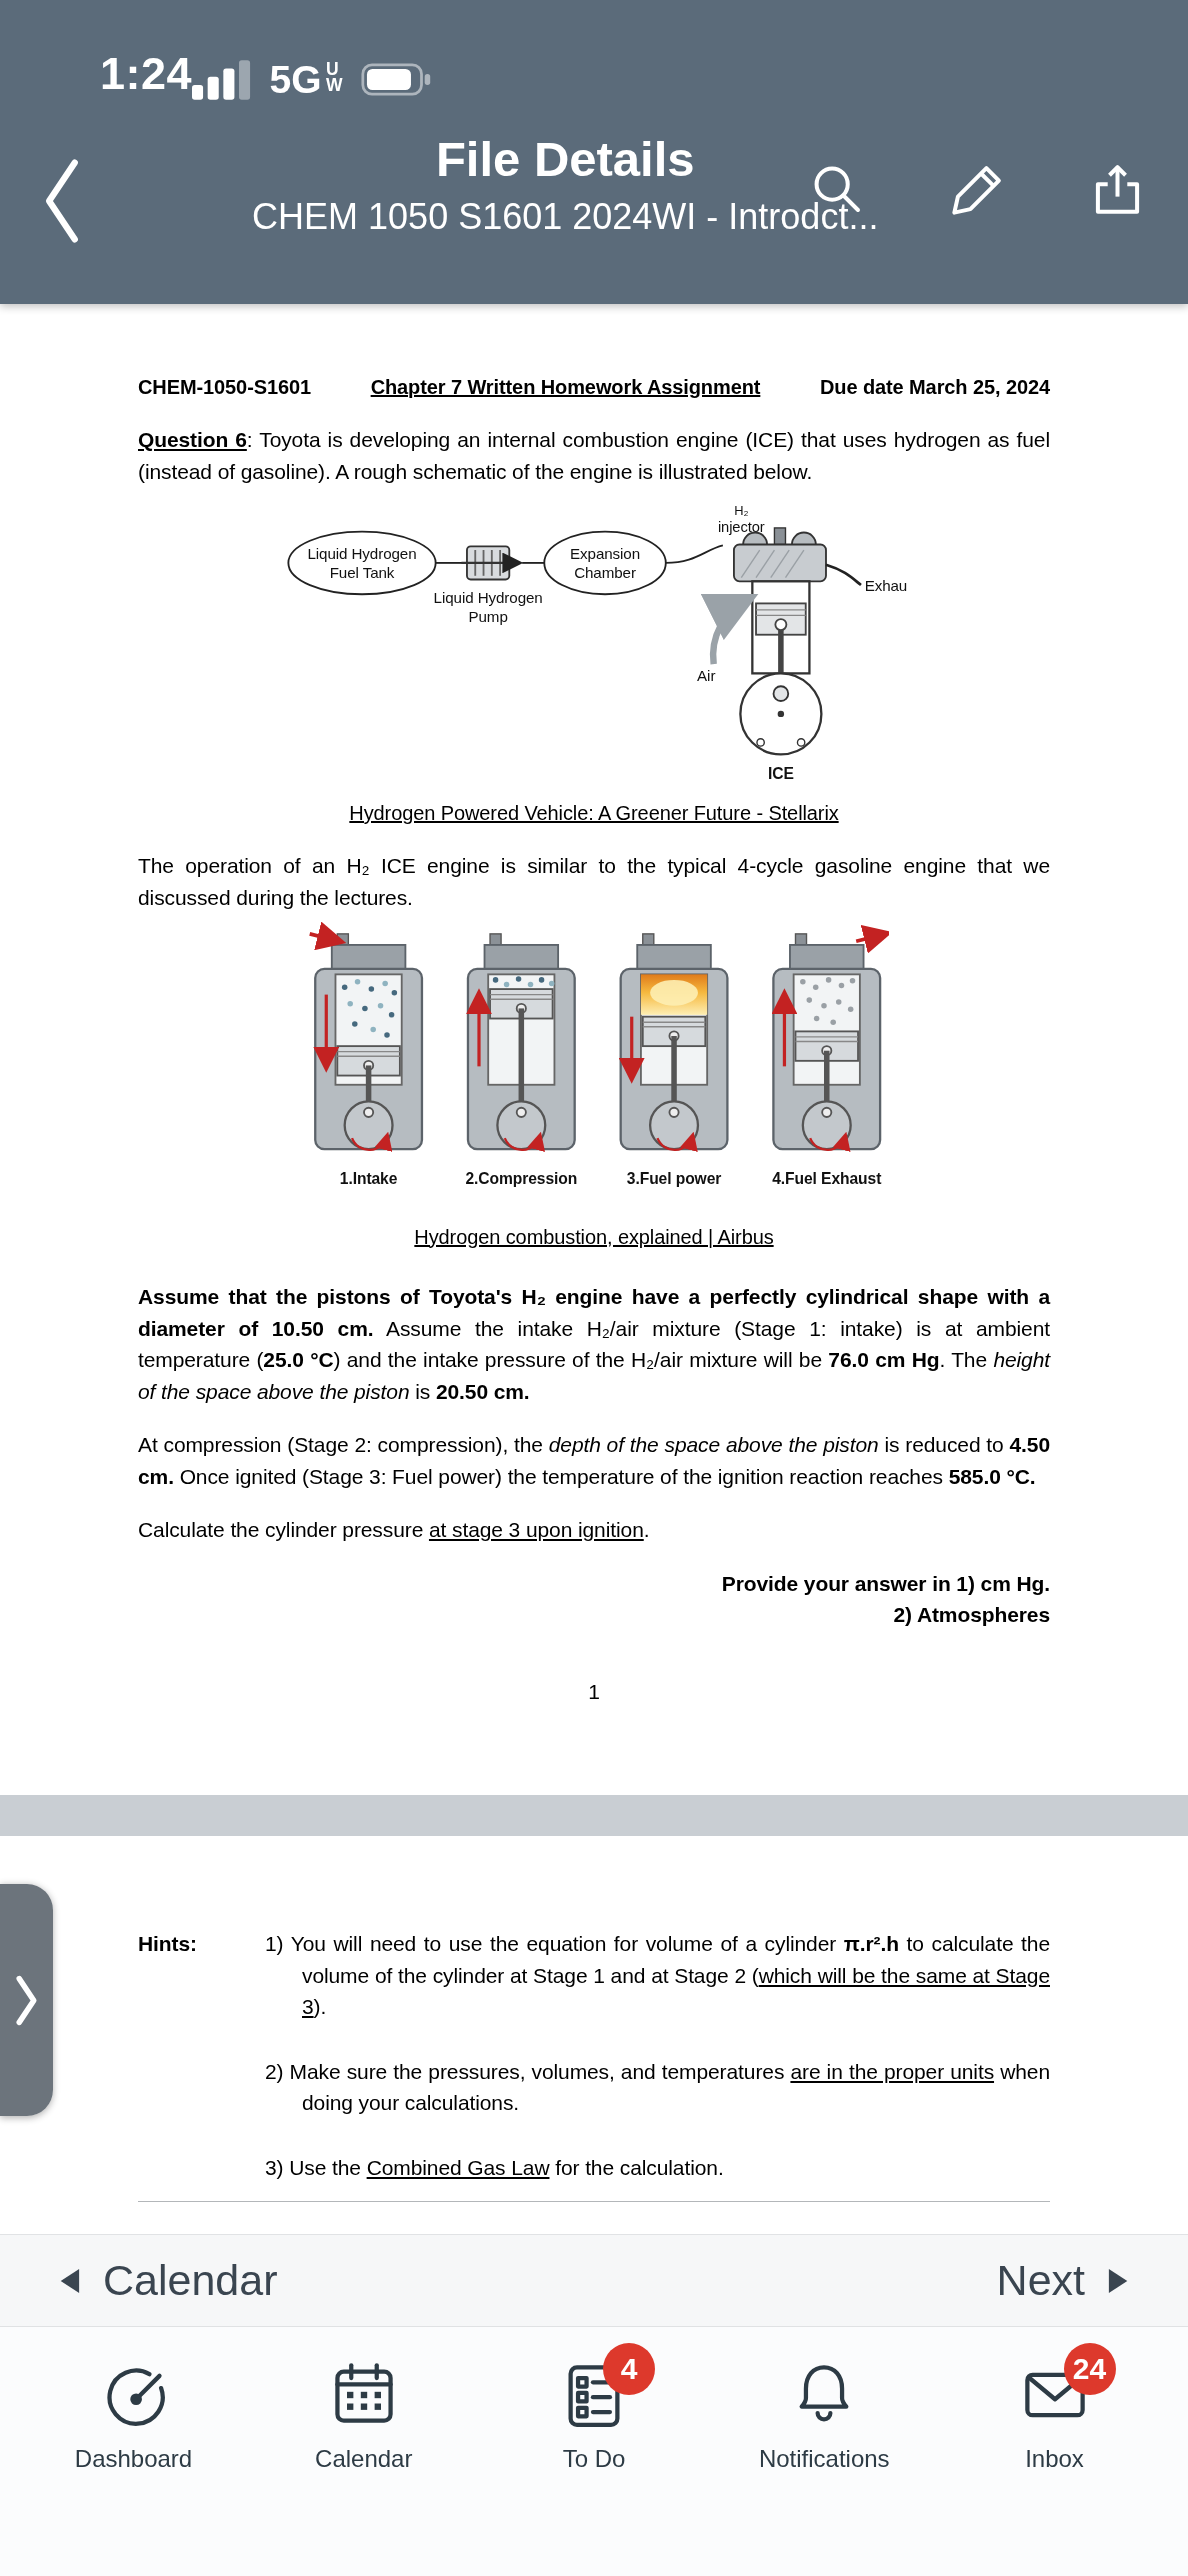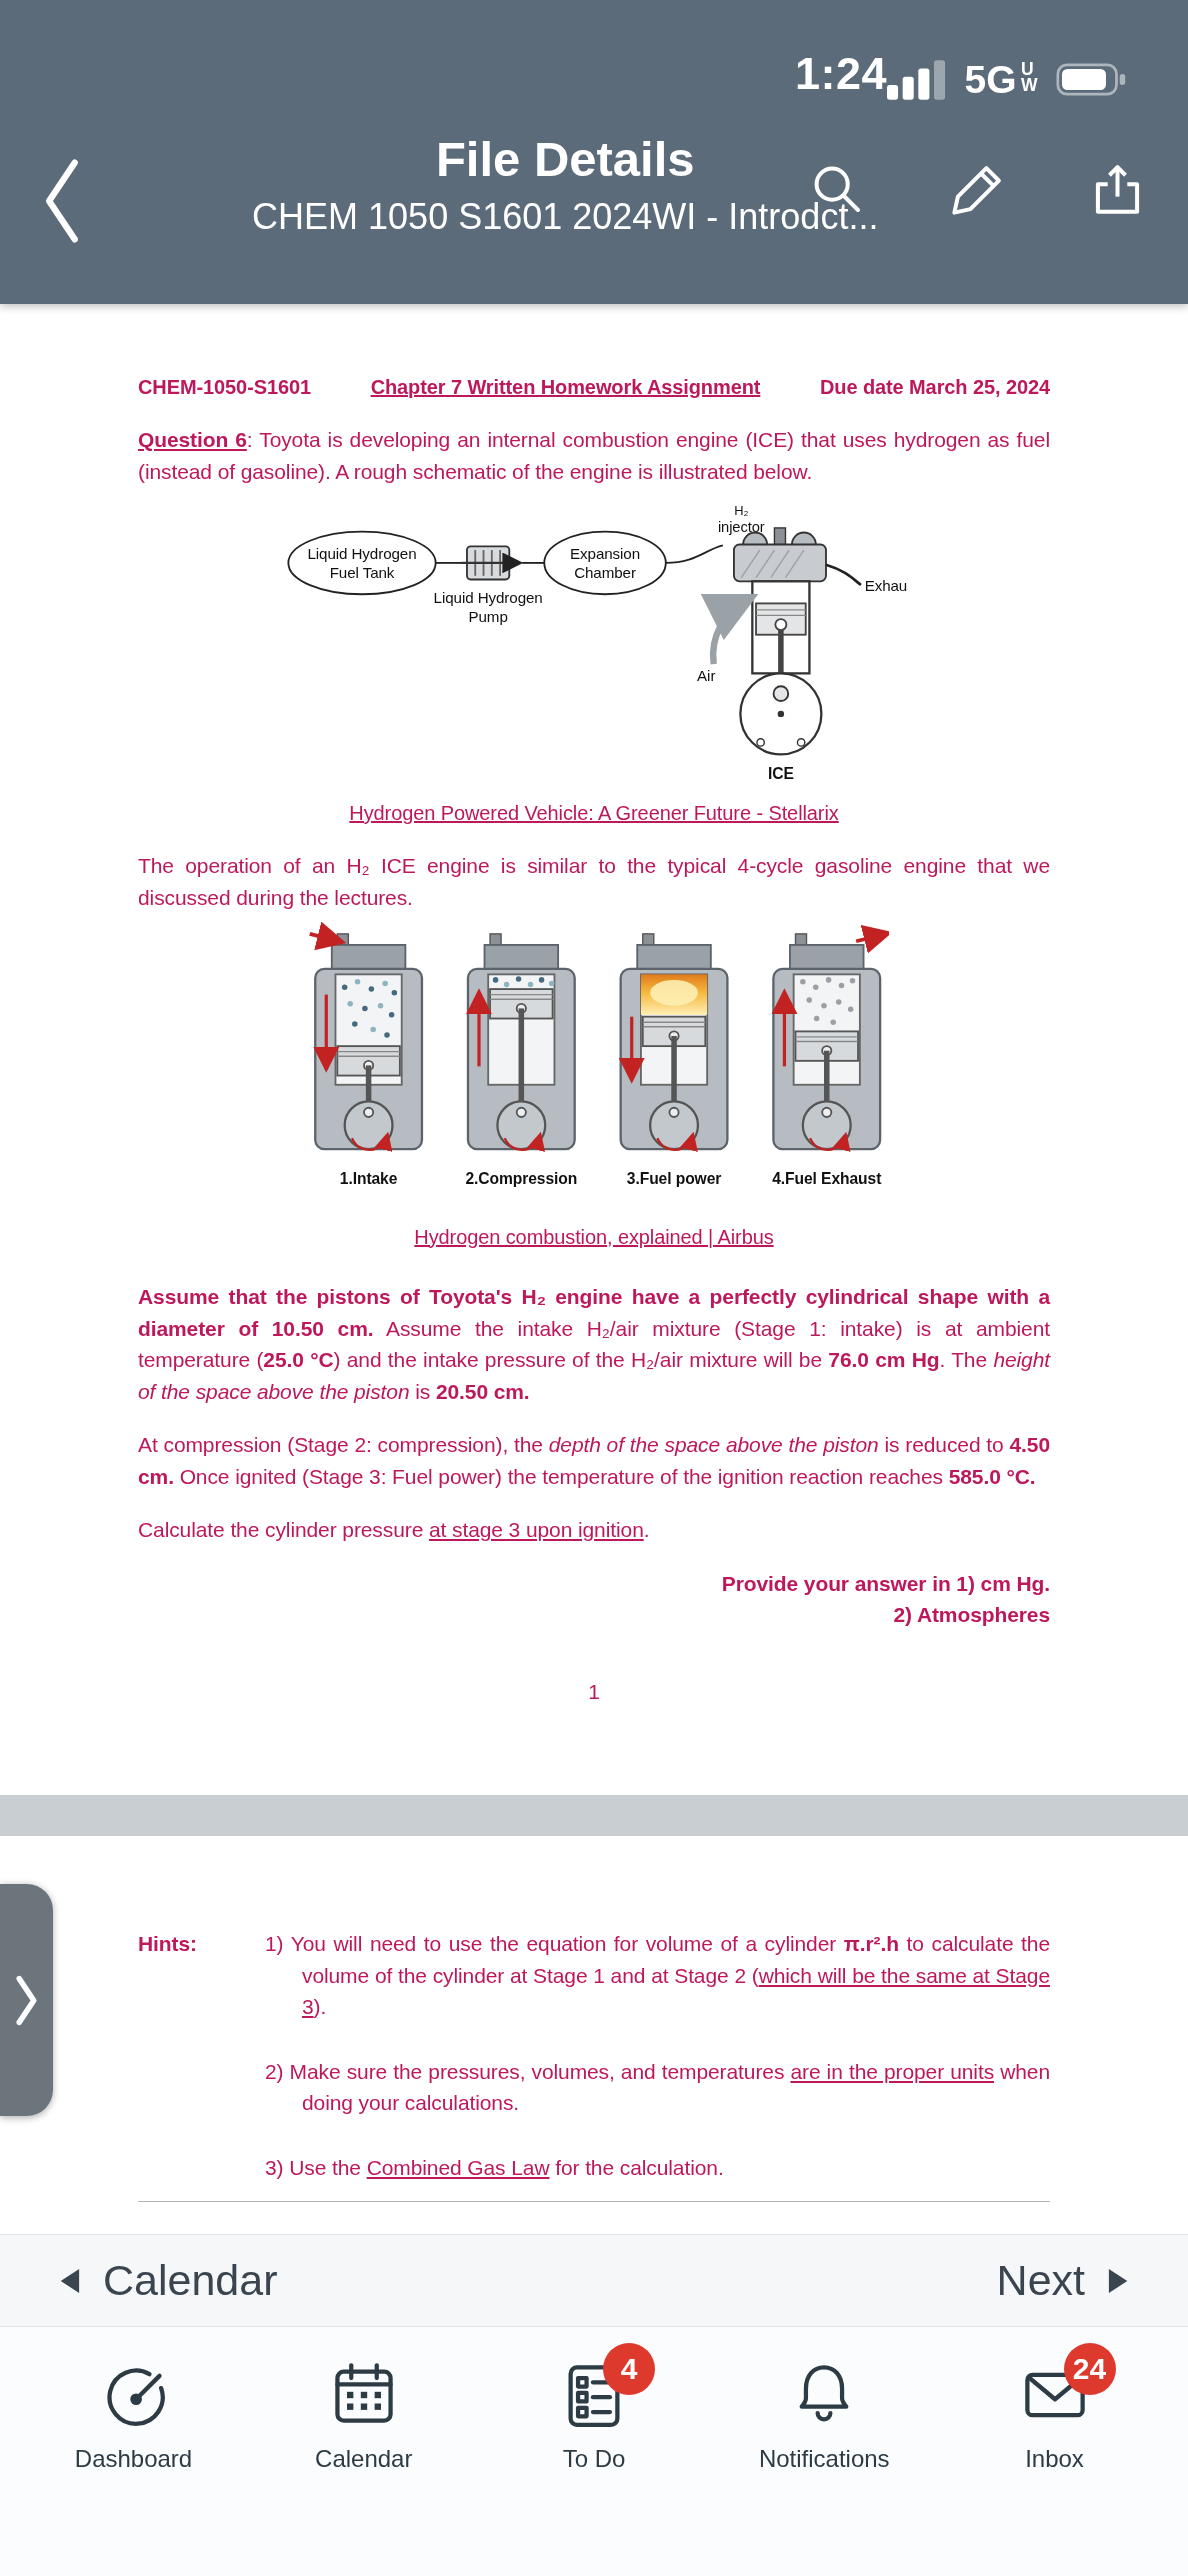--- a/index.html
+++ b/index.html
@@ -8,39 +8,39 @@
   button { font-family:inherit; background:none; border:none; cursor:pointer; color:inherit; }
 
   .b { font-weight:700; }
   .i { font-style:italic; }
   .u { text-decoration:underline; }
 
   
   .app-top { position:absolute; top:0; left:0; width:100%; height:304px;
     background:#5b6b7a; box-shadow:0 2.8px 8.3px rgba(0,0,0,.25); z-index:20; }
   .status-bar { position:absolute; top:0; left:0; width:100%; height:109px;
-    display:flex; align-items:flex-end; justify-content:flex-end;
+    display:flex; align-items:flex-end; justify-content:flex-start;
     padding:0 55px 9.2px 100px; color:#fff; }
   .status-time { font-size:45px; font-weight:700; letter-spacing:0.5px; }
   .status-right { display:flex; align-items:center; gap:18.4px; }
   .carrier { display:flex; align-items:flex-start; gap:4.6px; font-weight:700; }
   .carrier-main { font-size:39px; line-height:1; }
   .carrier-sub { display:flex; flex-direction:column; font-size:17.5px; line-height:.95; margin-top:0.9px; }
 
   .header-bar { position:absolute; top:109px; left:0; width:100%; height:195px; }
   .back-button { position:absolute; left:24px; top:33px; width:74px; height:120px; }
   .header-titles { position:absolute; left:50%; top:22px; transform:translateX(-54%);
     text-align:center; color:#fff; width:719px; }
   .header-title { font-size:49px; font-weight:600; }
   .header-subtitle { font-size:36px; margin-top:9.2px; white-space:nowrap; }
   .header-actions { position:absolute; right:42px; top:52px; display:flex; gap:83px; align-items:center; }
 
   
   .viewer { position:absolute; top:304px; left:0; width:100%; height:1930px;
-    background:#fff; overflow:hidden; color:#be185d; font-size:21px;
+    background:#fff; overflow:hidden; color:#000000; font-size:21px;
     line-height:1.5; letter-spacing:-0.1px; }
   .page1 { min-height:1491px; padding:68px 138px 0; position:relative; }
   .page-divider { height:41px; background:#c9ced3; }
   .page2 { height:399px; padding:92px 138px 0; position:relative; }
 
   .doc-header { display:flex; justify-content:space-between; align-items:baseline;
     font-weight:700; font-size:20px; }
   .doc-para { margin-top:22px; text-align:justify; }
   .doc-caption { margin-top:3.7px; text-align:center; text-decoration:underline; font-size:20px; }
   .caption-stages { margin-top:16.6px; }

